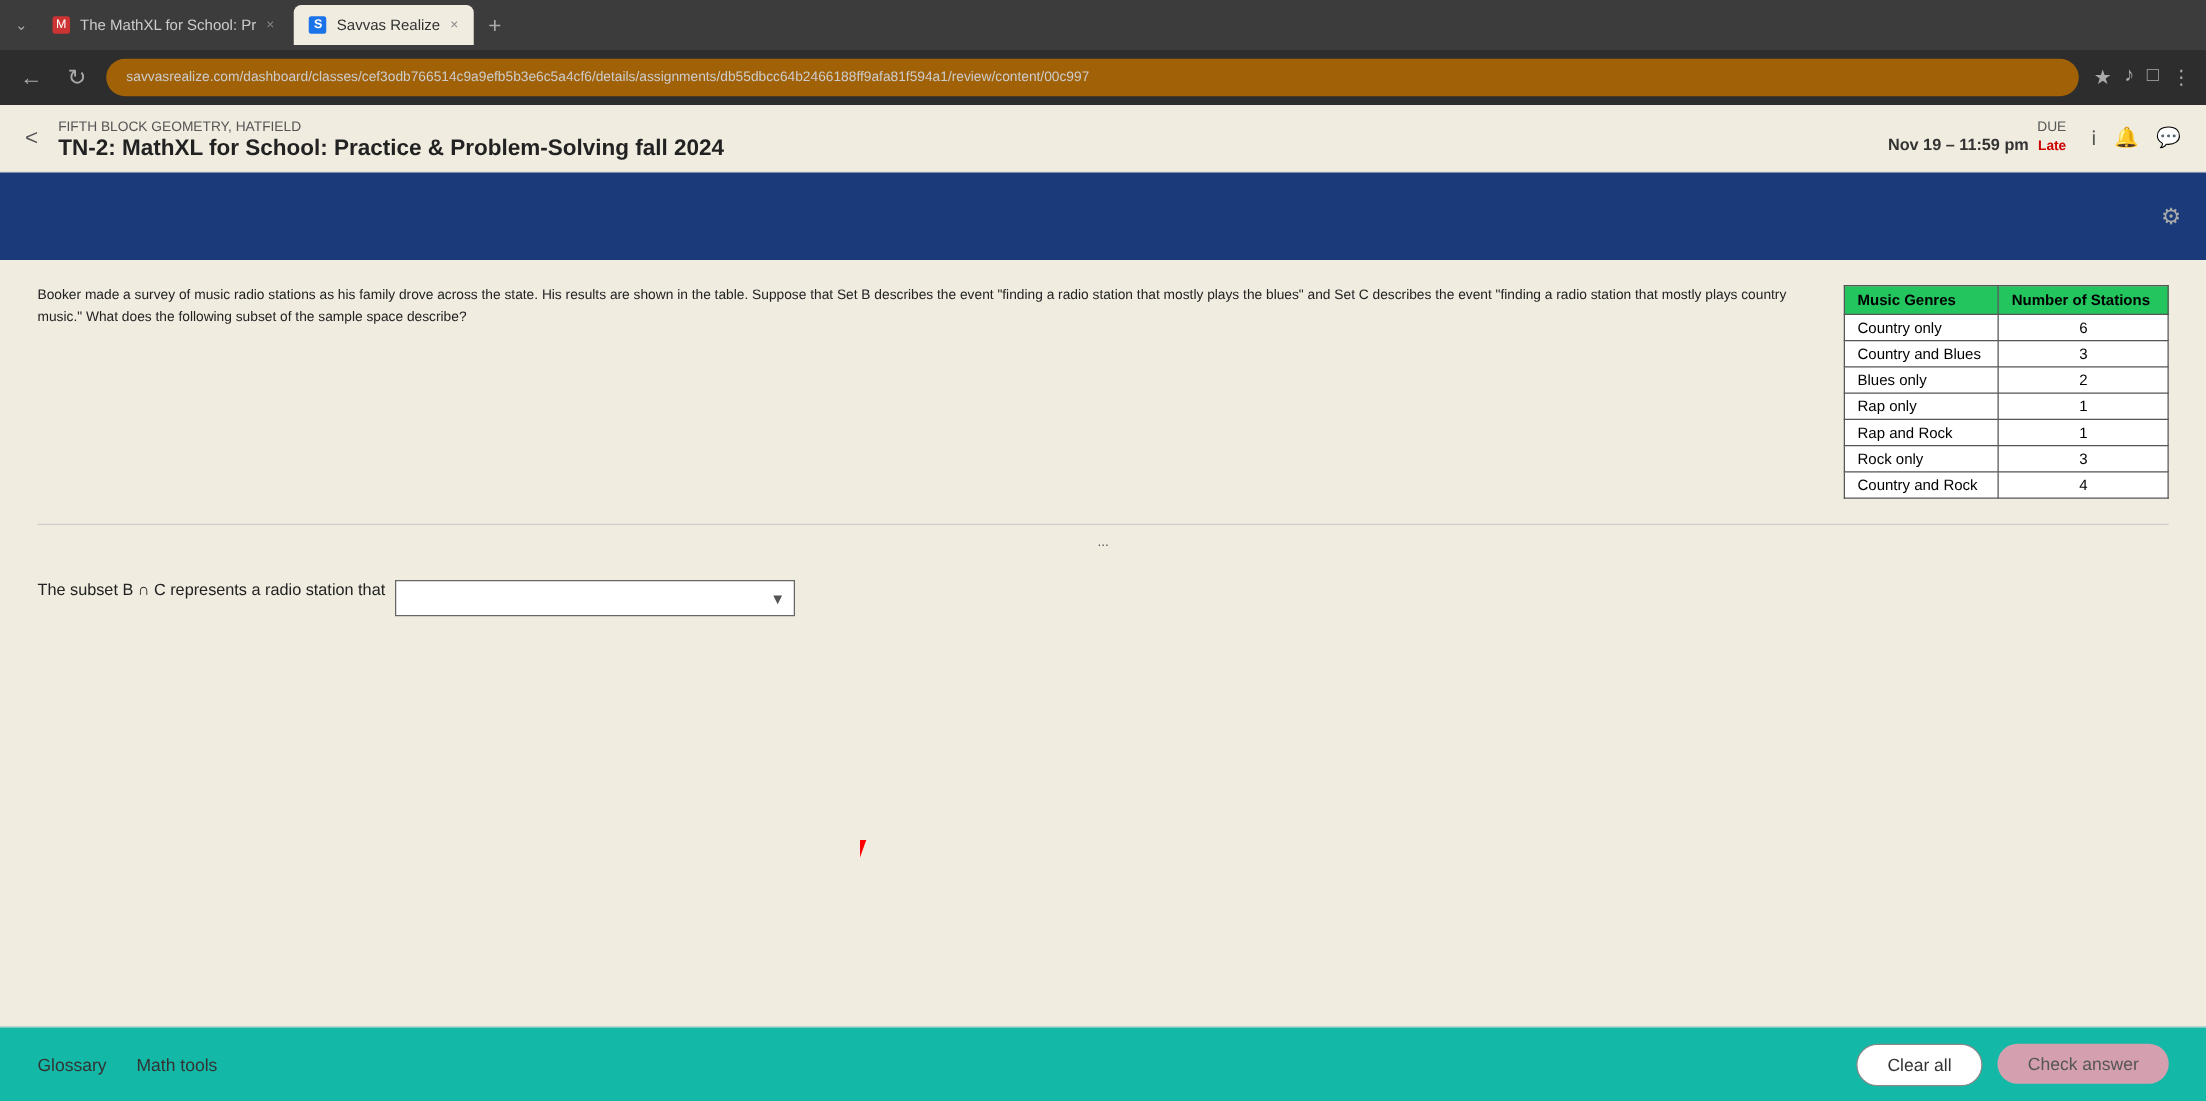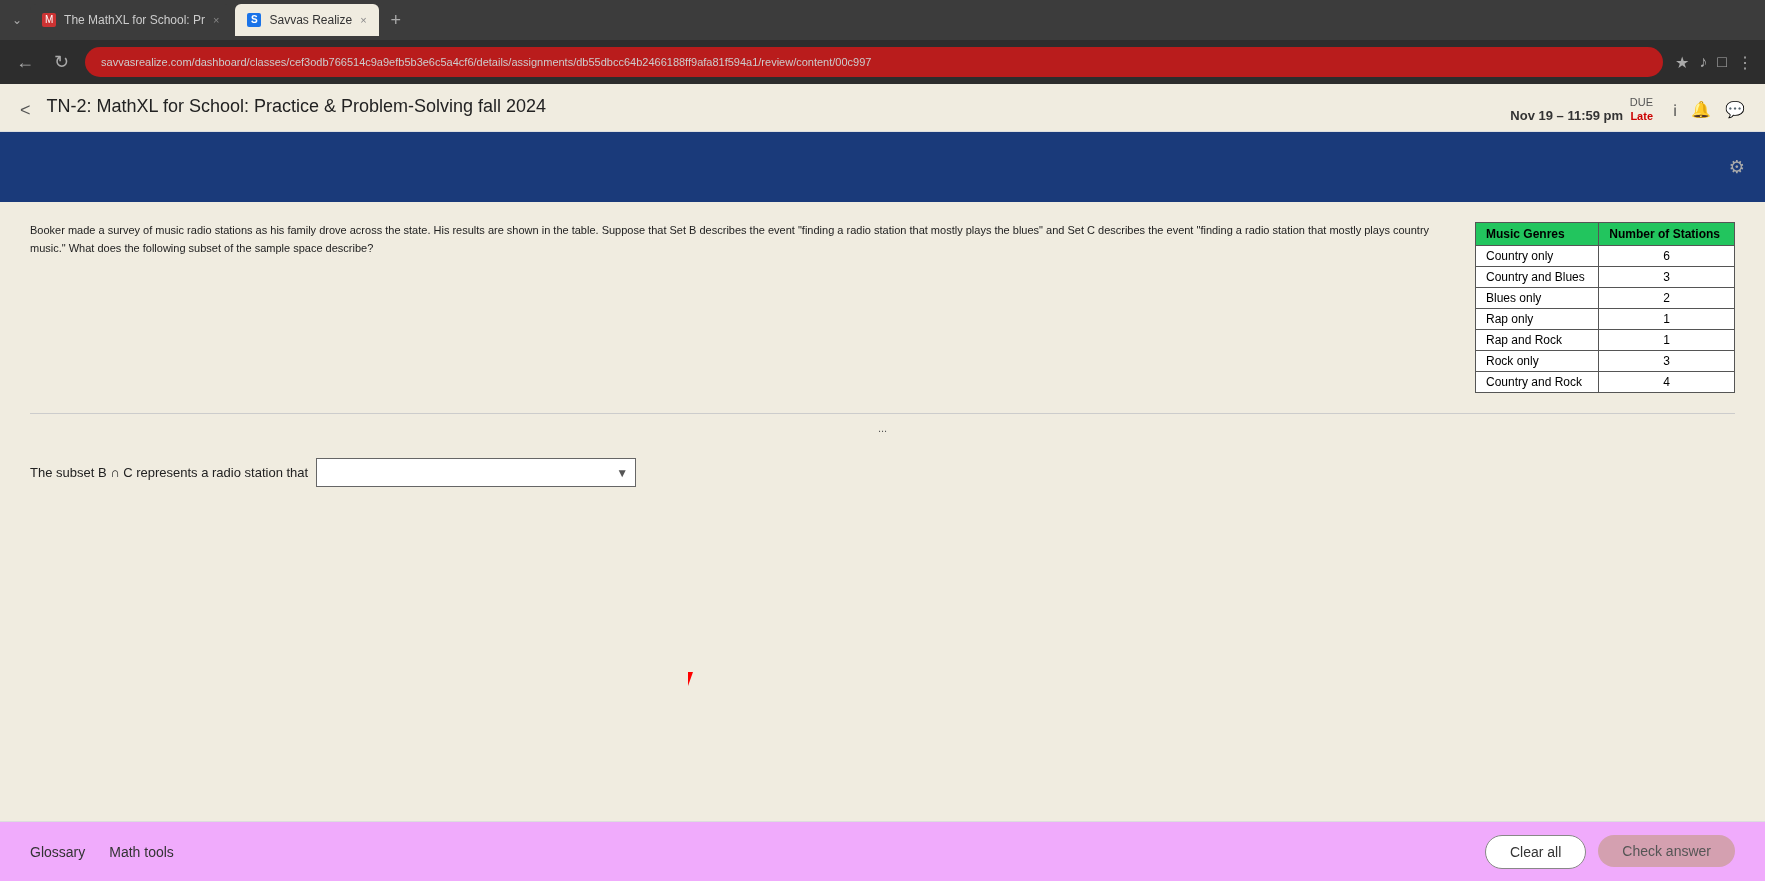--- a/index.html
+++ b/index.html
@@ -94,21 +94,21 @@
 
     .nav-btn {
       color: #aaa;
       font-size: 18px;
       cursor: pointer;
       padding: 4px;
     }
 
     .address-input {
       flex: 1;
-      background: #b91c1c;
+      background: #a16207;
       border: none;
       border-radius: 20px;
       height: 30px;
       padding: 0 16px;
       color: #ddd;
       font-size: 12px;
       display: flex;
       align-items: center;
     }
 
@@ -156,21 +156,21 @@
     }
 
     .assignment-subtitle {
       font-size: 11px;
       color: #555;
       font-weight: normal;
     }
 
     .assignment-title {
       font-size: 18px;
-      font-weight: normal;
+      font-weight: bold;
       color: #222;
     }
 
     .due-area {
       text-align: right;
       font-size: 12px;
     }
 
     .due-label { color: #555; font-size: 11px; }
     .due-date { color: #333; font-size: 13px; font-weight: bold; }
@@ -268,21 +268,20 @@
       padding: 8px;
       color: #555;
       font-size: 11px;
       cursor: pointer;
     }
 
     
     .answer-area {
       padding: 16px 30px;
       display: flex;
-      align-items: center;
       gap: 8px;
     }
 
     .answer-label {
       font-size: 13px;
       color: #222;
     }
 
     .answer-select-wrapper {
       position: relative;
@@ -308,21 +307,21 @@
       transform: translateY(-50%);
       color: #555;
       pointer-events: none;
       font-size: 12px;
     }
 
     
     .bottom-toolbar {
       position: absolute;
       bottom: 0; left: 0; right: 0;
-      background: #f0abfc;
+      background: #14b8a6;
       border-top: 1px solid #ddd;
       height: 60px;
       display: flex;
       align-items: center;
       padding: 0 30px;
       justify-content: space-between;
     }
 
     .bottom-left {
       display: flex;
@@ -420,20 +419,21 @@
     </div>
   </div>
 </div>
 
 <div class="content-area">
 
   <div class="assignment-header">
     <div style="display:flex; align-items:flex-start; gap:6px;">
       <span class="back-btn">&lt;</span>
       <div>
+        <div class="assignment-subtitle">FIFTH BLOCK GEOMETRY, HATFIELD</div>
         <div class="assignment-title">TN-2: MathXL for School: Practice &amp; Problem-Solving fall 2024</div>
       </div>
     </div>
     <div style="display:flex; align-items:center; gap:20px;">
       <div class="due-area">
         <div class="due-label">DUE</div>
         <div>
           <span class="due-date">Nov 19 – 11:59 pm</span>
           <span class="late-badge">Late</span>
         </div>

